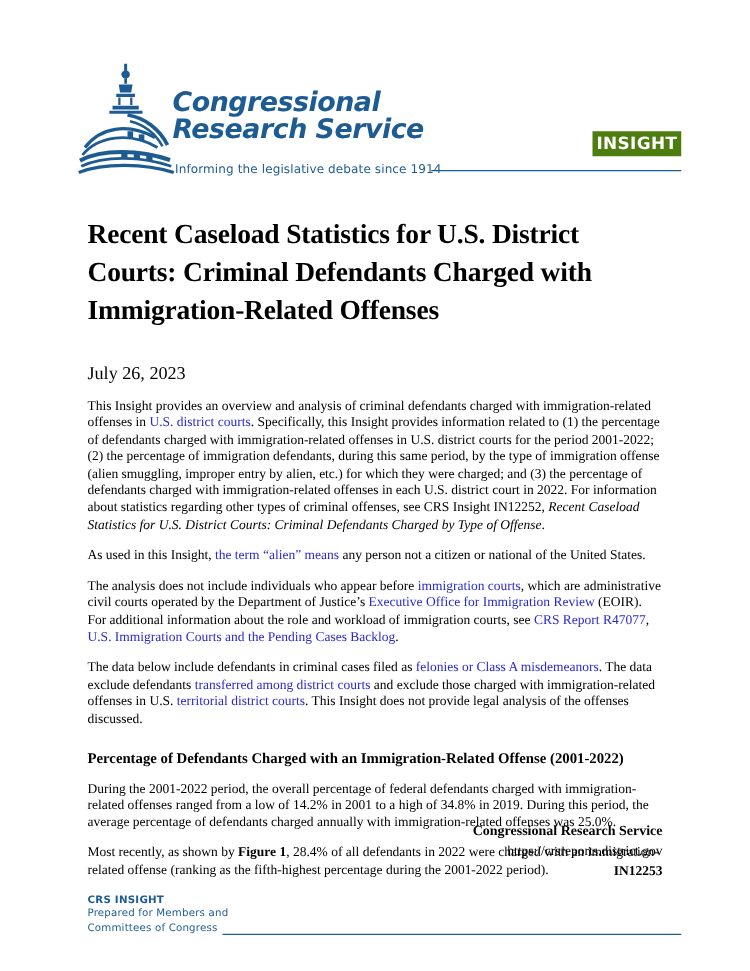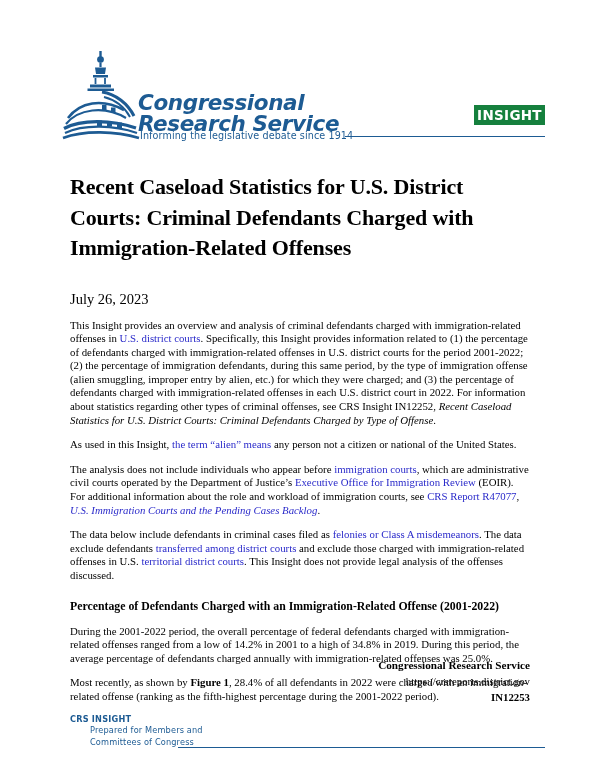--- a/index.html
+++ b/index.html
@@ -39,21 +39,21 @@
   }
   .logo-mark {
     position: absolute;
     left: 0; top: 0;
     width: 78px;
     height: 92px;
   }
   .wordmark {
     position: absolute;
     left: 76px;
-    top: 44px;
+    top: 24px;
     width: 230px;
   }
   .wordmark-line {
     font-family: "DejaVu Sans", sans-serif;
     font-weight: bold;
     font-style: italic;
     font-size: 21.5px;
     line-height: 21px;
     letter-spacing: -0.4px;
     color: #1d5b93;
@@ -76,21 +76,21 @@
     width: 200px;
     height: 1.4px;
     background: #1d5b93;
   }
   .insight-badge {
     position: absolute;
     left: 474px;
     top: 105px;
     width: 71px;
     height: 20px;
-    background: #15803d;
+    background: #4d7c0f;
     color: #ffffff;
     font-family: "DejaVu Sans", sans-serif;
     font-weight: bold;
     font-size: 13.5px;
     letter-spacing: 0.3px;
     text-align: center;
     line-height: 20px;
   }
 
   
@@ -133,21 +133,21 @@
     font-weight: bold;
     font-size: 11.8px;
     line-height: 15px;
     color: #000;
   }
   a.doclink, .doclink {
     color: #2a2aca;
     text-decoration: none;
   }
   .ital { font-style: italic; }
-  .ital-link { color: #2a2aca; font-style: italic; text-decoration: none; }
+  .ital-link { color: #2a2aca; text-decoration: none; }
   .bold { font-weight: bold; text-align: center; }
 
   
   .footer-right {
     position: absolute;
     left: 230px;
     top: 657px;
     width: 300px;
     text-align: right;
     font-family: "Liberation Serif", serif;
@@ -180,21 +180,20 @@
   .footer-insight {
     font-weight: bold;
     font-size: 8.2px;
     letter-spacing: 0.2px;
     line-height: 11px;
   }
   .footer-prepared {
     font-size: 8.2px;
     letter-spacing: 0.15px;
     line-height: 11.5px;
-    margin-left: 20px;
   }
   .footer-rule {
     position: absolute;
     left: 178px;
     top: 747px;
     width: 367px;
     height: 1.3px;
     background: #1d5b93;
   }
 </style>

